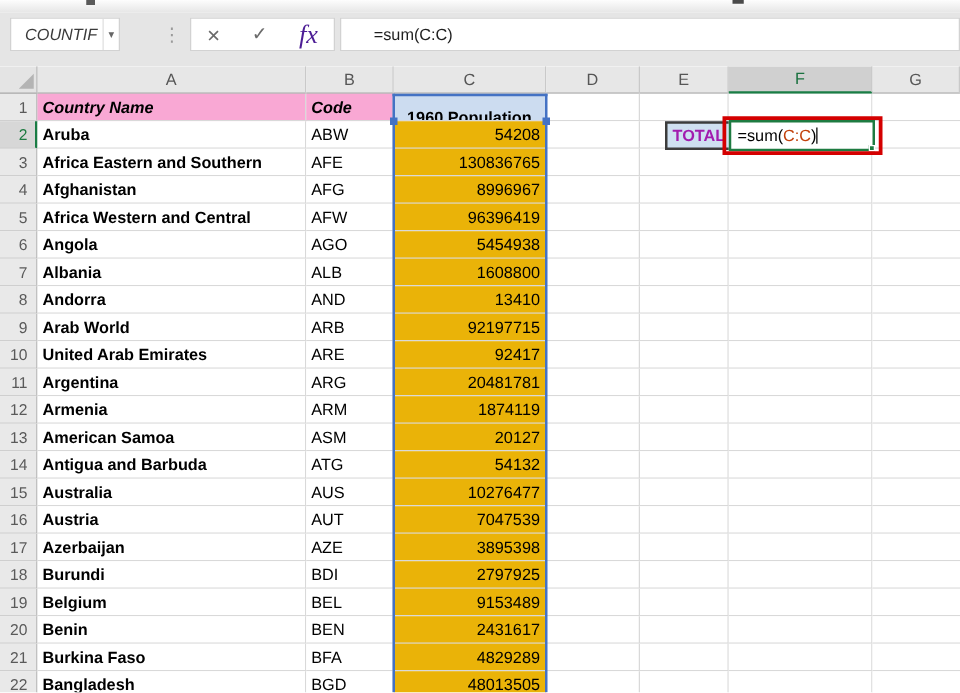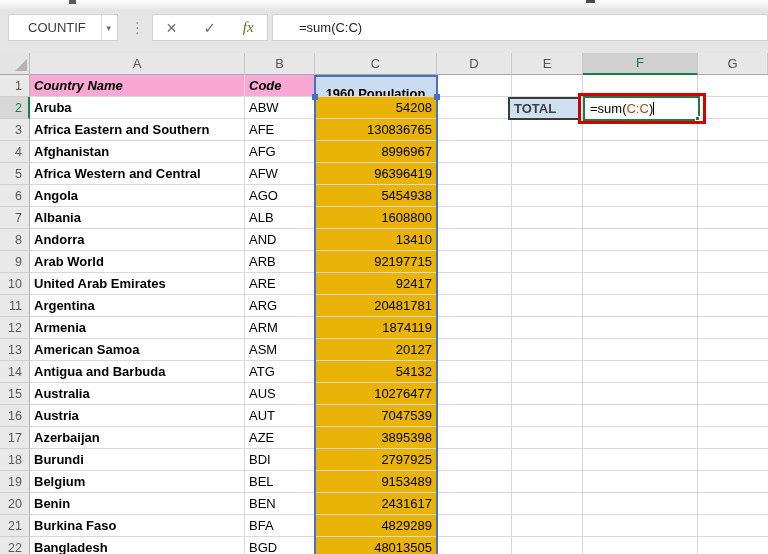--- a/index.html
+++ b/index.html
@@ -8,33 +8,33 @@
   .app { position:relative; width:768px; height:554px; }
 
   
   .top-strip { position:absolute; left:0; top:0; width:768px; height:10px;
     background:linear-gradient(#fdfdfd,#e6e6e6); }
   .rib-mark1 { position:absolute; left:69px; top:0; width:7px; height:4px; background:#5a5a5a; }
   .rib-mark2 { position:absolute; left:586px; top:0; width:9px; height:3px; background:#4a4a4a; }
 
   
   .fbar { position:absolute; left:0; top:10px; width:768px; height:43px; background:#e5e5e5; }
-  .name-box { position:absolute; left:8px; top:4px; width:110px; height:27px; background:#fff;
-    border:1px solid #d2d2d2; display:flex; align-items:center; padding:0 6px 0 19px;
-    font-size:13px; color:#3a3a3a; }
+  .name-box { position:absolute; left:8px; top:4px; width:88px; height:27px; background:#fff;
+    border:1px solid #d2d2d2; display:flex; align-items:center; padding:0 6px 0 11px;
+    font-size:13px; color:#3a3a3a;font-style:italic; }
   .name-box .nb-text { flex:1; }
   .nb-arrow { font-size:9px; color:#666; padding-left:4px; border-left:1px solid #e0e0e0;
     height:100%; display:flex; align-items:center; margin-left:4px; }
   .dots { position:absolute; left:130px; top:4px; height:27px; display:flex; align-items:center;
     color:#9a9a9a; font-size:15px; letter-spacing:-2px; }
   .btn-box { position:absolute; left:152px; top:4px; width:116px; height:27px; background:#fff;
     border:1px solid #d2d2d2; display:flex; align-items:center; justify-content:space-around; }
   .btn-box .fxb { font-size:15px; color:#6b6b6b; cursor:default; line-height:1; }
   .btn-box .fx-it { font-family:"Liberation Serif","DejaVu Serif",serif; font-style:italic;
-    font-size:15px; color:#4d7c0f; }
+    font-size:21px; color:#4c1d95; }
   .formula-input { position:absolute; left:272px; top:4px; width:496px; height:27px; background:#fff;
     border:1px solid #d2d2d2; font-size:13px; color:#1f1f1f; display:flex; align-items:center;
     padding-left:26px; }
 
   
   .sheet { position:absolute; left:0; top:53px; width:768px; height:501px; background:#fff; overflow:hidden; }
 
   .col-headers { display:flex; height:22px; }
   .corner { width:30px; height:22px; background:#e4e4e4; border-right:1px solid #bdbdbd;
     border-bottom:1px solid #a8a8a8; position:relative; }
@@ -65,22 +65,22 @@
 
   
   .ov { position:absolute; }
   .c-top   { left:314px; top:22px;  width:124px; height:2px;  background:#4472c4; }
   .c-left  { left:314px; top:22px;  width:2px;   height:479px; background:#4472c4; }
   .c-right { left:436px; top:22px;  width:2px;   height:479px; background:#4472c4; }
   .c-handle { width:6px; height:6px; background:#4472c4; }
   .c-h-l { left:312px; top:41px; }
   .c-h-r { left:434px; top:41px; }
 
-  .e2 { left:508px; top:44px; width:72px; height:23px; background:#cfe0f1;
-    border:2px solid #3c3c3c; font-size:13px; font-weight:bold; color:#404040;
+  .e2 { left:532px; top:44px; width:72px; height:23px; background:#cfe0f1;
+    border:2px solid #3c3c3c; font-size:13px; font-weight:bold; color:#a21caf;
     line-height:19px; padding-left:4px; }
   .f2 { left:583px; top:43px; width:117px; height:25px; background:#fff;
     border:2px solid #1e7b41; font-size:13px; line-height:21px; padding-left:5px;
     white-space:nowrap; }
   .f2 .ref { color:#c2410c; }
   .caret { display:inline-block; width:0; height:13px; border-left:1px solid #000;
     vertical-align:-2px; }
   .fill-handle { position:absolute; right:-2px; bottom:-2px; width:5px; height:5px;
     background:#1e7b41; border:1px solid #fff; }
   .red-box { left:578px; top:40px; width:128px; height:31px;

